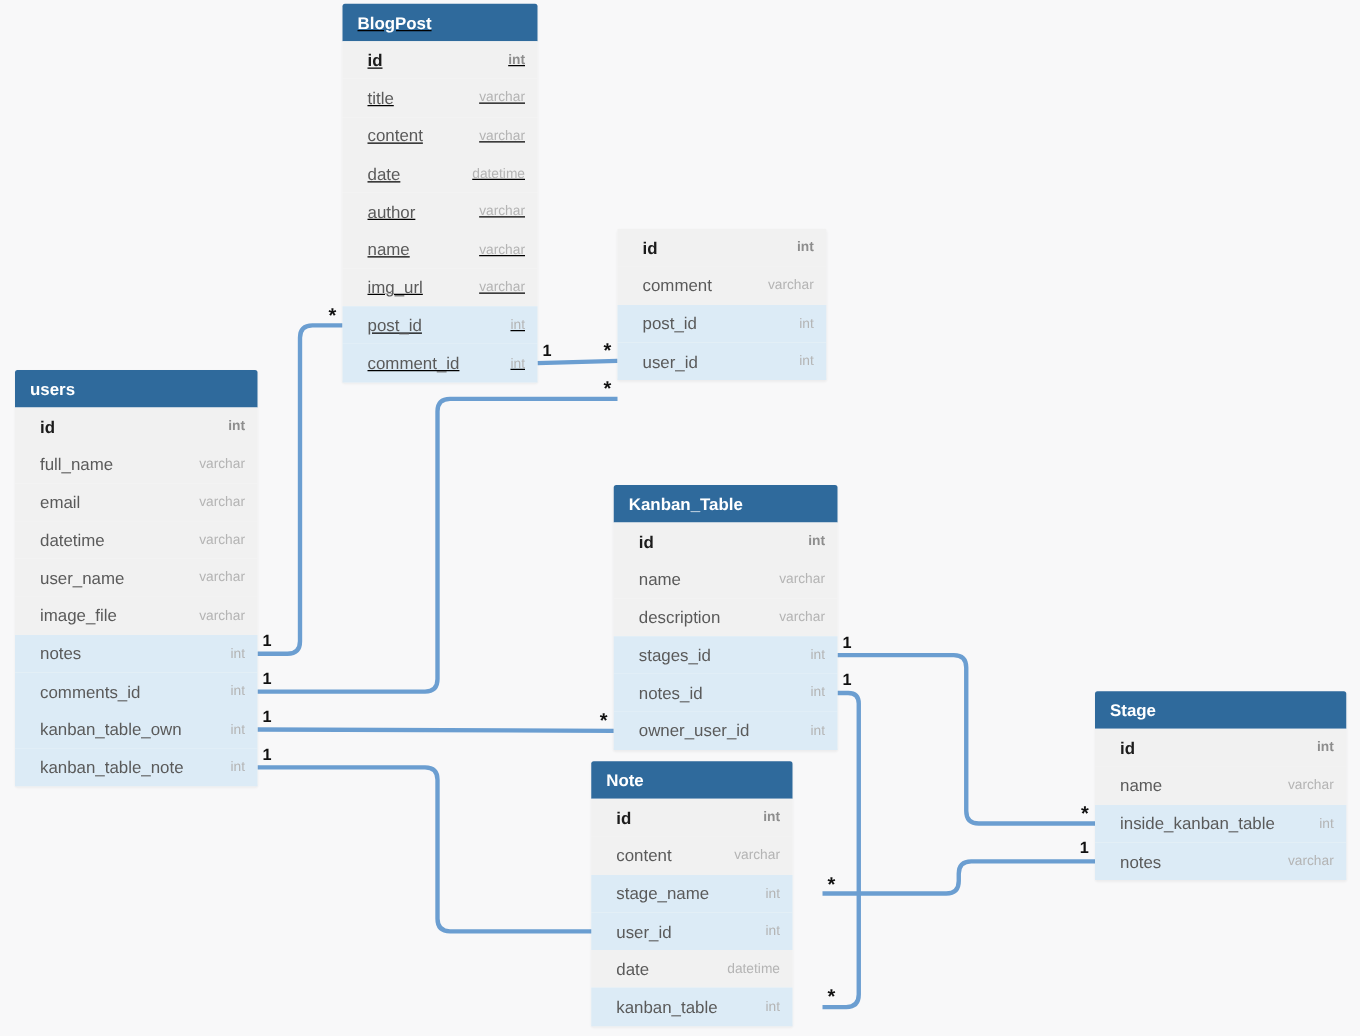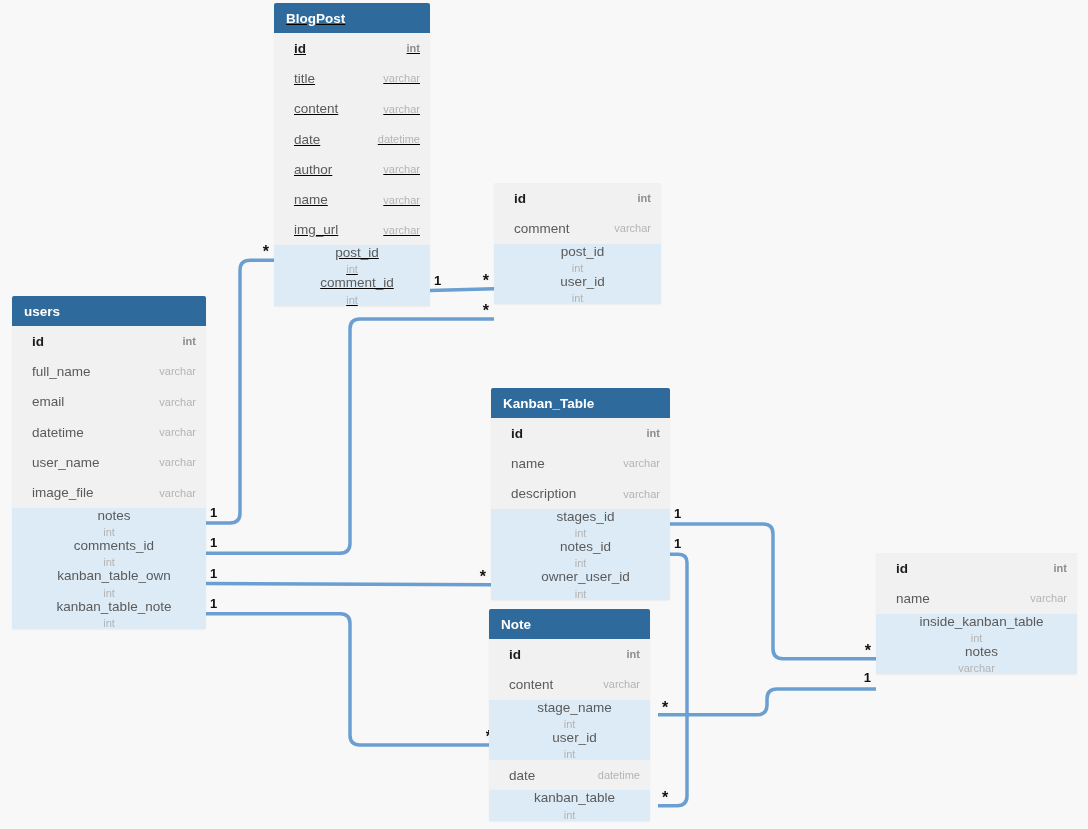--- a/index.html
+++ b/index.html
@@ -30,21 +30,21 @@
     box-sizing:border-box;
   }
   .t-row{
     height:30.3px;
     display:flex;align-items:center;justify-content:space-between;
     padding:0 10px;
     box-sizing:border-box;
     background:var(--row-bg,#f1f1f1);
     font-size:13.5px;
   }
-  .t-row.fk{background:var(--fk-row-bg,#dcebf6);flex-direction:column;}
+  .t-row.fk{background:var(--fk-row-bg,#dcebf6);}
   .f-name{color:var(--field-name,#5a5a5a);white-space:nowrap;margin-left:10px;}
   .f-name.pk{color:var(--pk-name,#1c1c1c);font-weight:700;}
   .f-type{color:var(--type-text,#b4b4b4);font-size:11px;white-space:nowrap;}
   .t-row.pk-row .f-type{color:var(--pk-type-text,#8d8d8d);font-weight:700;}
   .edge{fill:none;stroke:var(--line,#6b9ed1);stroke-width:3.5;}
   .card-label{fill:var(--card-text,#111);font-family:"Liberation Sans",sans-serif;font-weight:700;}
 </style>
 </head>
 <body>
 
@@ -202,21 +202,21 @@
         </div>
         <div class="t-row fk">
           <span class="f-name">notes_id</span>
           <span class="f-type">int</span>
         </div>
         <div class="t-row fk">
           <span class="f-name">owner_user_id</span>
           <span class="f-type">int</span>
         </div>
       </div>
-      <div class="db-table" style="left: 489px; top: 609px; width: 161px;">
+      <div class="db-table" style="left: 473px; top: 609px; width: 161px;">
         <div class="t-header">
           <span>Note</span>
         </div>
         <div class="t-row pk-row">
           <span class="f-name pk">id</span>
           <span class="f-type">int</span>
         </div>
         <div class="t-row">
           <span class="f-name">content</span>
           <span class="f-type">varchar</span>
@@ -232,20 +232,23 @@
         <div class="t-row">
           <span class="f-name">date</span>
           <span class="f-type">datetime</span>
         </div>
         <div class="t-row fk">
           <span class="f-name">kanban_table</span>
           <span class="f-type">int</span>
         </div>
       </div>
       <div class="db-table" style="left: 876px; top: 553px; width: 201px;">
+        <div class="t-header">
+          <span>Stage</span>
+        </div>
         <div class="t-row pk-row">
           <span class="f-name pk">id</span>
           <span class="f-type">int</span>
         </div>
         <div class="t-row">
           <span class="f-name">name</span>
           <span class="f-type">varchar</span>
         </div>
         <div class="t-row fk">
           <span class="f-name">inside_kanban_table</span>

